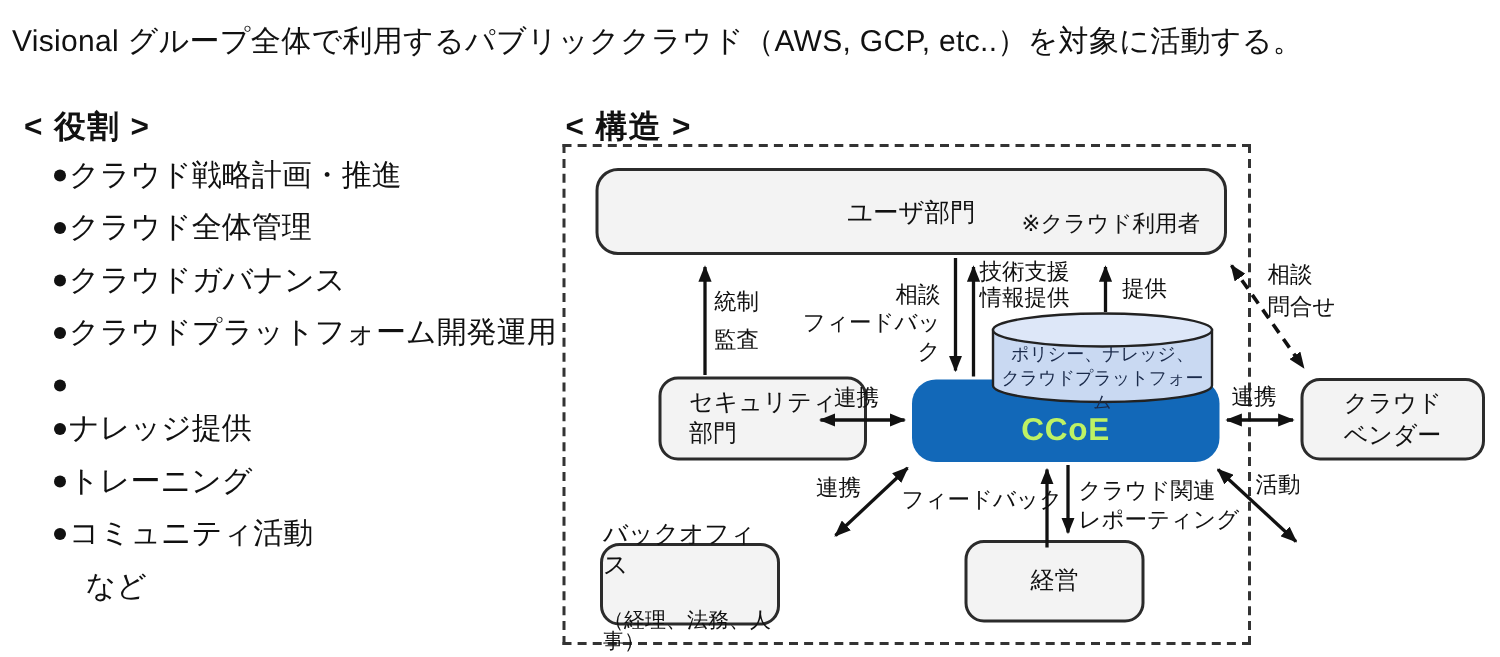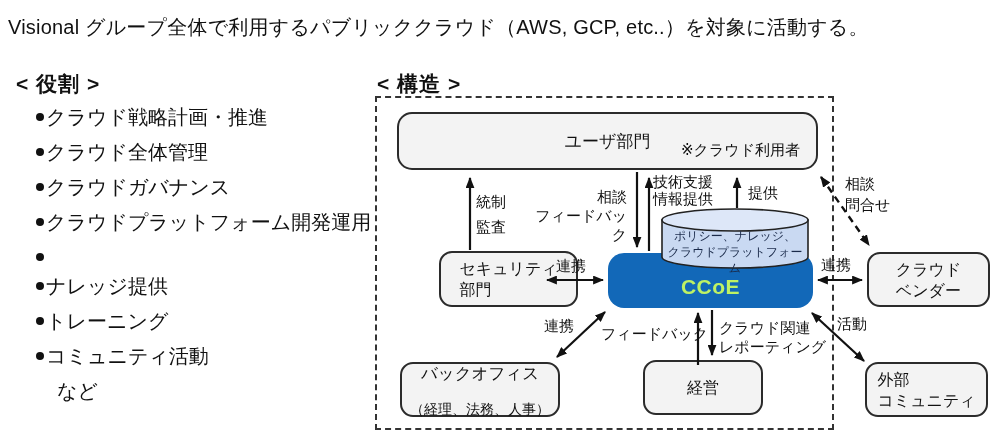--- a/index.html
+++ b/index.html
@@ -81,32 +81,30 @@
     <span class="user-note">※クラウド利用者</span>
   </div>
 
   <div class="box" style="left:424px;top:251px;width:139px;height:56px;margin-left:15px;">セキュリティ
 部門</div>
 
   <div class="ccoe" style="background: rgb(18, 104, 184);">
     <span>CCoE</span>
   </div>
 
-  <div class="box" style="left:400px;top:362px;width:160px;height:55px;">
+  <div class="box" style="left:400px;top:362px;width:120px;height:55px;">
     <span style="font-size:16.5px;">バックオフィス</span>
     <span class="bo-sub">（経理、法務、人事）</span>
   </div>
 
   <div class="box" style="left:643px;top:360px;width:120px;height:55px;">経営</div>
 
   <div class="box" style="left:867px;top:252px;width:123px;height:55px;">クラウド
 ベンダー</div>
 
-  <div class="box" style="left:865px;top:362px;width:123px;height:55px;">外部
-コミュニティ</div>
 
   <svg class="overlay" width="1000" height="438" viewBox="0 0 1000 438">
     <defs>
       <marker id="ah" viewBox="0 0 10 8" refX="9" refY="4" markerWidth="11" markerHeight="9" orient="auto-start-reverse" markerUnits="userSpaceOnUse">
         <path d="M0,0L10,4L0,8Z" fill="#111"></path>
       </marker>
     </defs>
 
     <line x1="470" y1="250" x2="470" y2="178" stroke="#111" stroke-width="2.2" marker-end="url(#ah)"></line>
     <line x1="637" y1="172" x2="637" y2="247" stroke="#111" stroke-width="2.2" marker-end="url(#ah)"></line>

